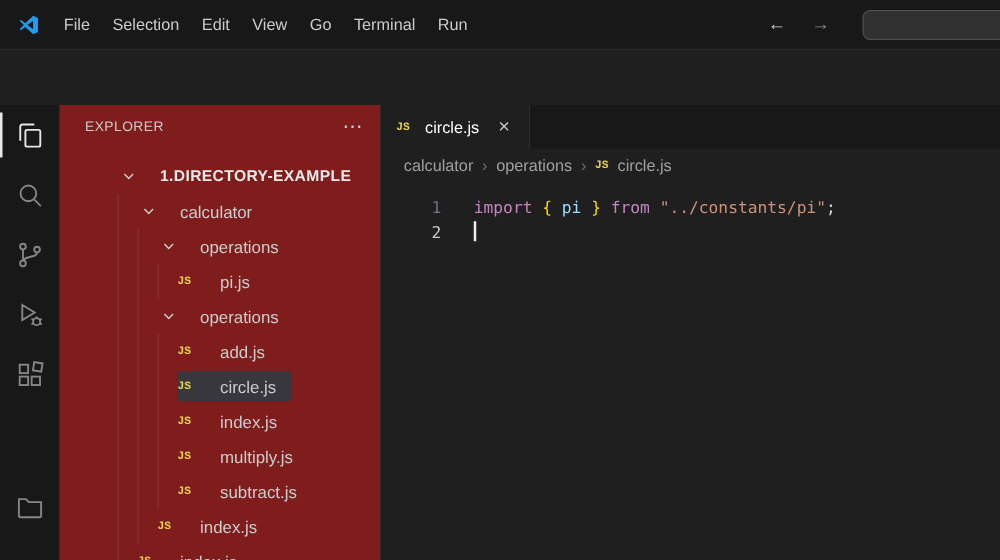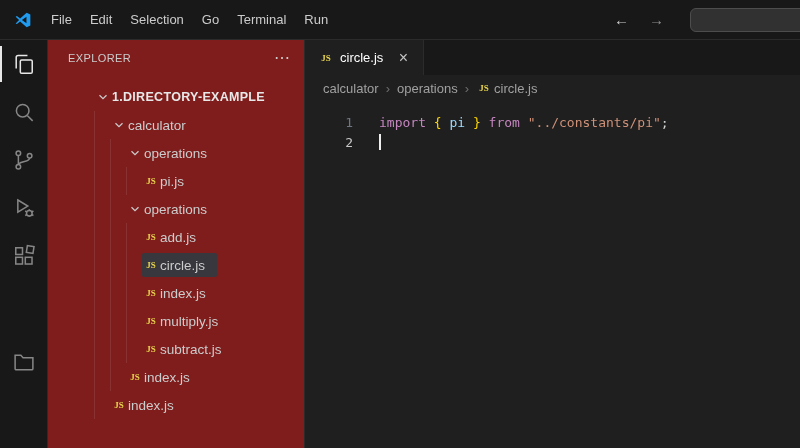--- a/index.html
+++ b/index.html
@@ -1,18 +1,18 @@
 <!DOCTYPE html>
 <html><head>
 <meta charset="utf-8">
 <style>
   * { margin:0; padding:0; box-sizing:border-box; }
   html,body { width:800px; height:448px; overflow:hidden; }
   body { background:#1f1f1f; font-family:"Liberation Sans",sans-serif; color:#cccccc; }
-  .window { width:800px; height:448px; display:flex; flex-direction:column; overflow:hidden; }
+  .window { width:800px; height:448px; display:flex; flex-direction:column; overflow:hidden;gap:44px; }
 
   
   .titlebar { height:40px; background:#181818; border-bottom:1px solid #2b2b2b; display:flex; align-items:center; flex:0 0 40px; }
   .logo { width:18px; height:18px; margin:0 10px 0 14px; flex:0 0 auto; }
   .menus { display:flex; }
   .menu-item { padding:0 9px; font-size:13px; line-height:40px; color:#cccccc; cursor:default; white-space:nowrap; }
   .titlebar-right { margin-left:auto; display:flex; align-items:center; }
   .nav-arrow { font-size:15px; padding:0 10px; cursor:default; }
   .nav-arrow.back { color:#cfcfcf; }
   .nav-arrow.forward { color:#8f8f8f; }
@@ -33,22 +33,22 @@
   .sidebar { width:257px; background:#7f1d1d; border-right:1px solid #2b2b2b; display:flex; flex-direction:column; }
   .sidebar-header { height:35px; display:flex; align-items:center; padding:0 14px 0 20px; flex:0 0 35px; }
   .sidebar-title { font-size:11px; letter-spacing:.4px; color:#cccccc; }
   .more { margin-left:auto; font-size:16px; color:#cccccc; cursor:pointer; line-height:1; }
   .tree { padding-top:8px; overflow:hidden; }
   .tree-row { display:flex; align-items:center; height:28px; padding-left:46px; font-size:13.5px; color:#cccccc; cursor:pointer; white-space:nowrap; }
   .guide { width:16px; height:28px; border-left:1px solid rgba(255,255,255,.09); flex:0 0 16px; }
   .row-inner { display:flex; align-items:center; height:24px; padding-right:8px; border-radius:2px; }
   .tree-row.selected .row-inner { background:#37373d; padding-right:12px; }
   .twisty { width:18px; height:16px; display:flex; align-items:center; justify-content:center; color:#cccccc; flex:0 0 18px; }
-  .js-badge { width:18px; flex:0 0 18px; text-align:center; font-family:Liberation Serif, serif; font-weight:700; font-size:9px; color:#e8d44d; }
-  .tree-row .label { margin-left:0; }
+  .js-badge { width:18px; flex:0 0 18px; font-family:Liberation Mono, monospace; font-weight:700; font-size:9px; color:#e8d44d; }
+  .tree-row .label { margin-left:16px; }
   .tree-row.root .label { font-weight:700; font-size:12.5px; letter-spacing:.3px; color:#e8e8e8; }
 
   
   .editor-col { flex:1; display:flex; flex-direction:column; background:#1f1f1f; min-width:0; }
   .tabbar { height:35px; background:#181818; display:flex; flex:0 0 35px; }
   .tab { height:35px; background:#1f1f1f; display:flex; align-items:center; padding:0 10px 0 12px; border-right:1px solid #2b2b2b; cursor:pointer; }
   .tab-label { font-size:13px; color:#ffffff; margin-left:5px; }
   .tab-close { margin-left:10px; font-size:16px; color:#c5c5c5; width:20px; height:20px; display:flex; align-items:center; justify-content:center; border-radius:4px; cursor:pointer; }
   .breadcrumbs { height:26px; display:flex; align-items:center; padding-left:18px; flex:0 0 26px; }
   .crumb { display:flex; align-items:center; font-size:13px; color:#a0a0a0; cursor:pointer; }
@@ -66,22 +66,23 @@
 <body>
 
 <div class="window">
 
   <div class="titlebar">
     <svg class="logo" viewBox="0 0 24 24">
       <path fill="#1f9cf0" fill-rule="evenodd" d="M16.9 2.2L8.1 10 3.9 6.7l-1.7.8 4.6 4.5-4.6 4.5 1.7.8 4.2-3.3 8.8 7.8 4.9-2.4V4.6L16.9 2.2zm-.3 5.4v8.8L10.6 12l6-4.4z"></path>
     </svg>
     <div class="menus" id="menus">
         <span class="menu-item">File</span>
+        <span class="menu-item">Selection</span>
         <span class="menu-item">Edit</span>
-        <span class="menu-item">Selection</span>
+        <span class="menu-item">View</span>
         <span class="menu-item">Go</span>
         <span class="menu-item">Terminal</span>
         <span class="menu-item">Run</span>
       </div>
     <div class="titlebar-right">
       <span class="nav-arrow back">←</span>
       <span class="nav-arrow forward">→</span>
       <div class="command-center"></div>
     </div>
   </div>

